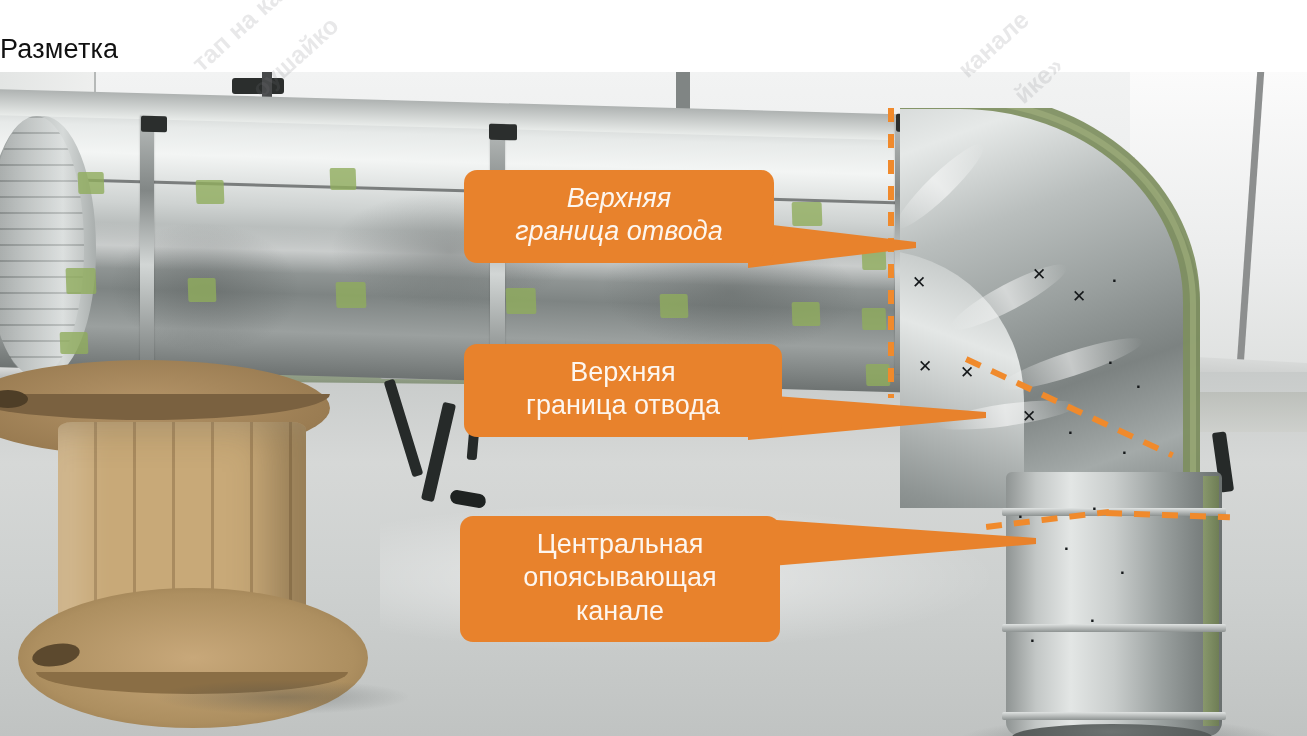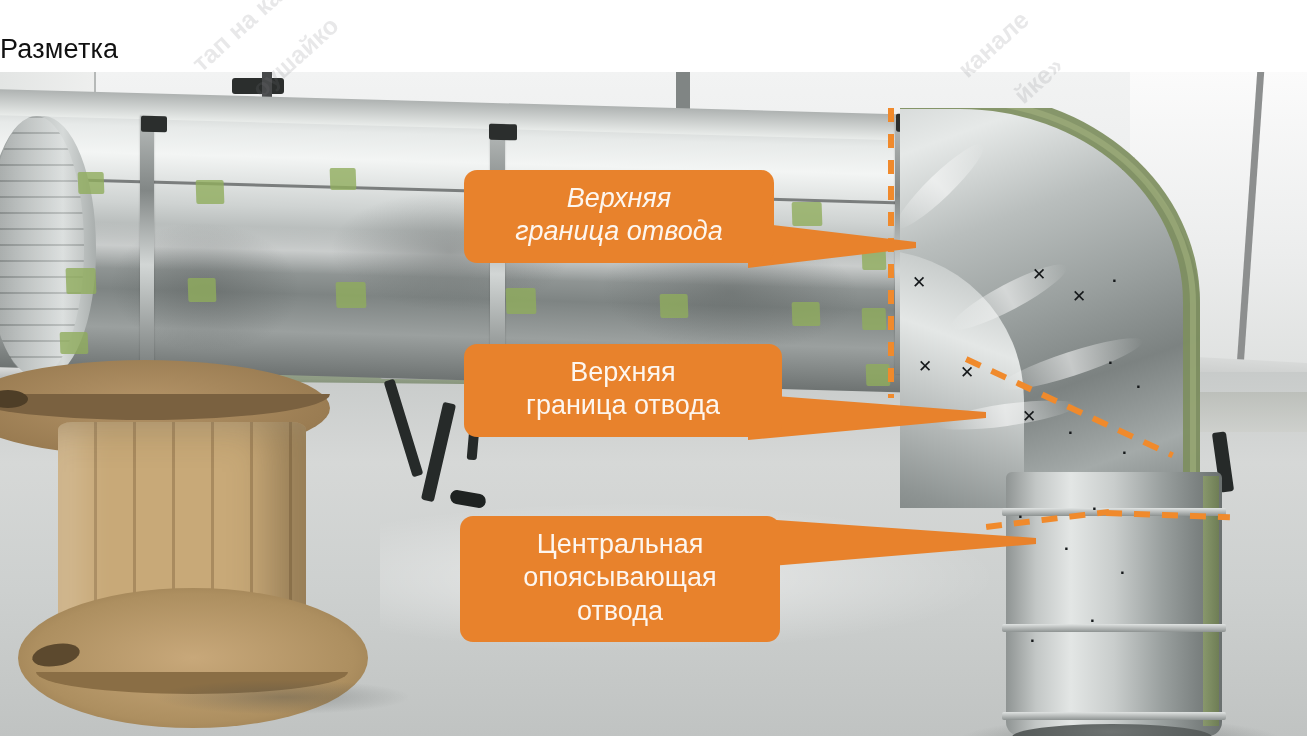--- a/index.html
+++ b/index.html
@@ -531,15 +531,15 @@
   </div>
 
   <div class="callout" style="left:464px; top:170px; width:310px;font-style:italic;">Верхняя
 граница отвода</div>
 
   <div class="callout" style="left:464px; top:344px; width:318px;">Верхняя
 граница отвода</div>
 
   <div class="callout" style="left:460px; top:516px; width:320px;">Центральная
 опоясывающая
-отвода</div>
+канале</div>
 
 </div>
 
 </body></html>

